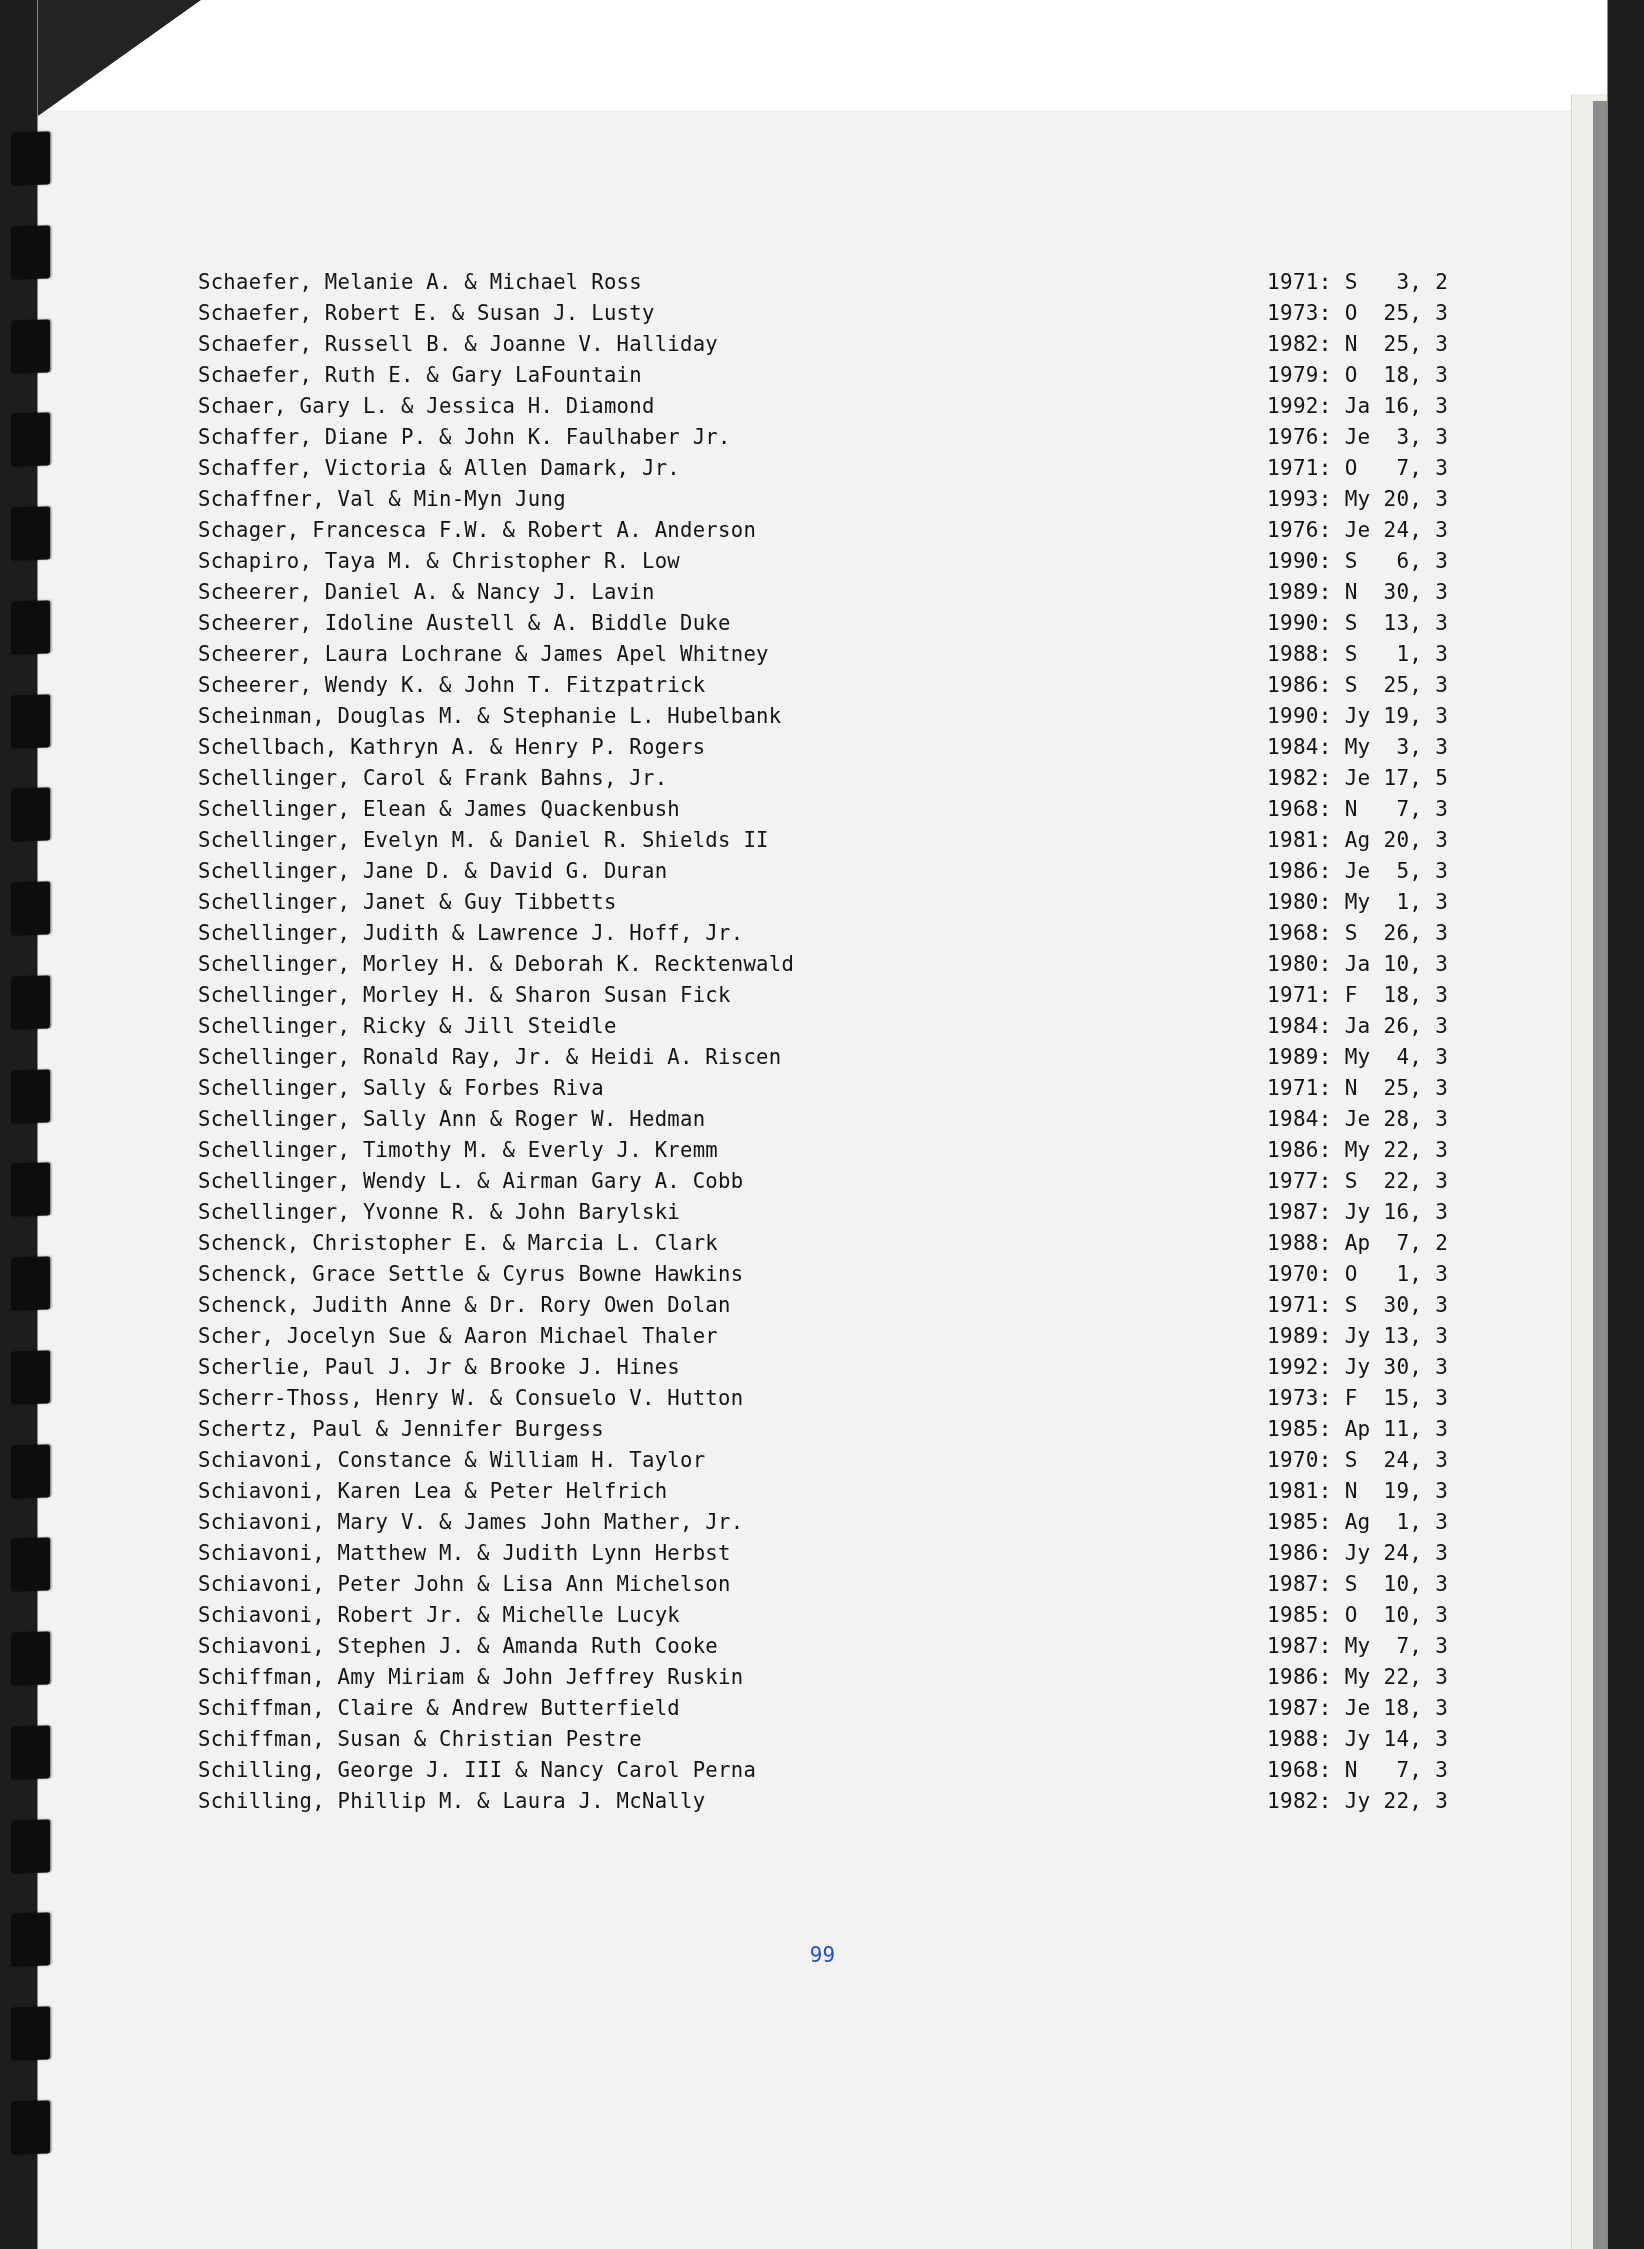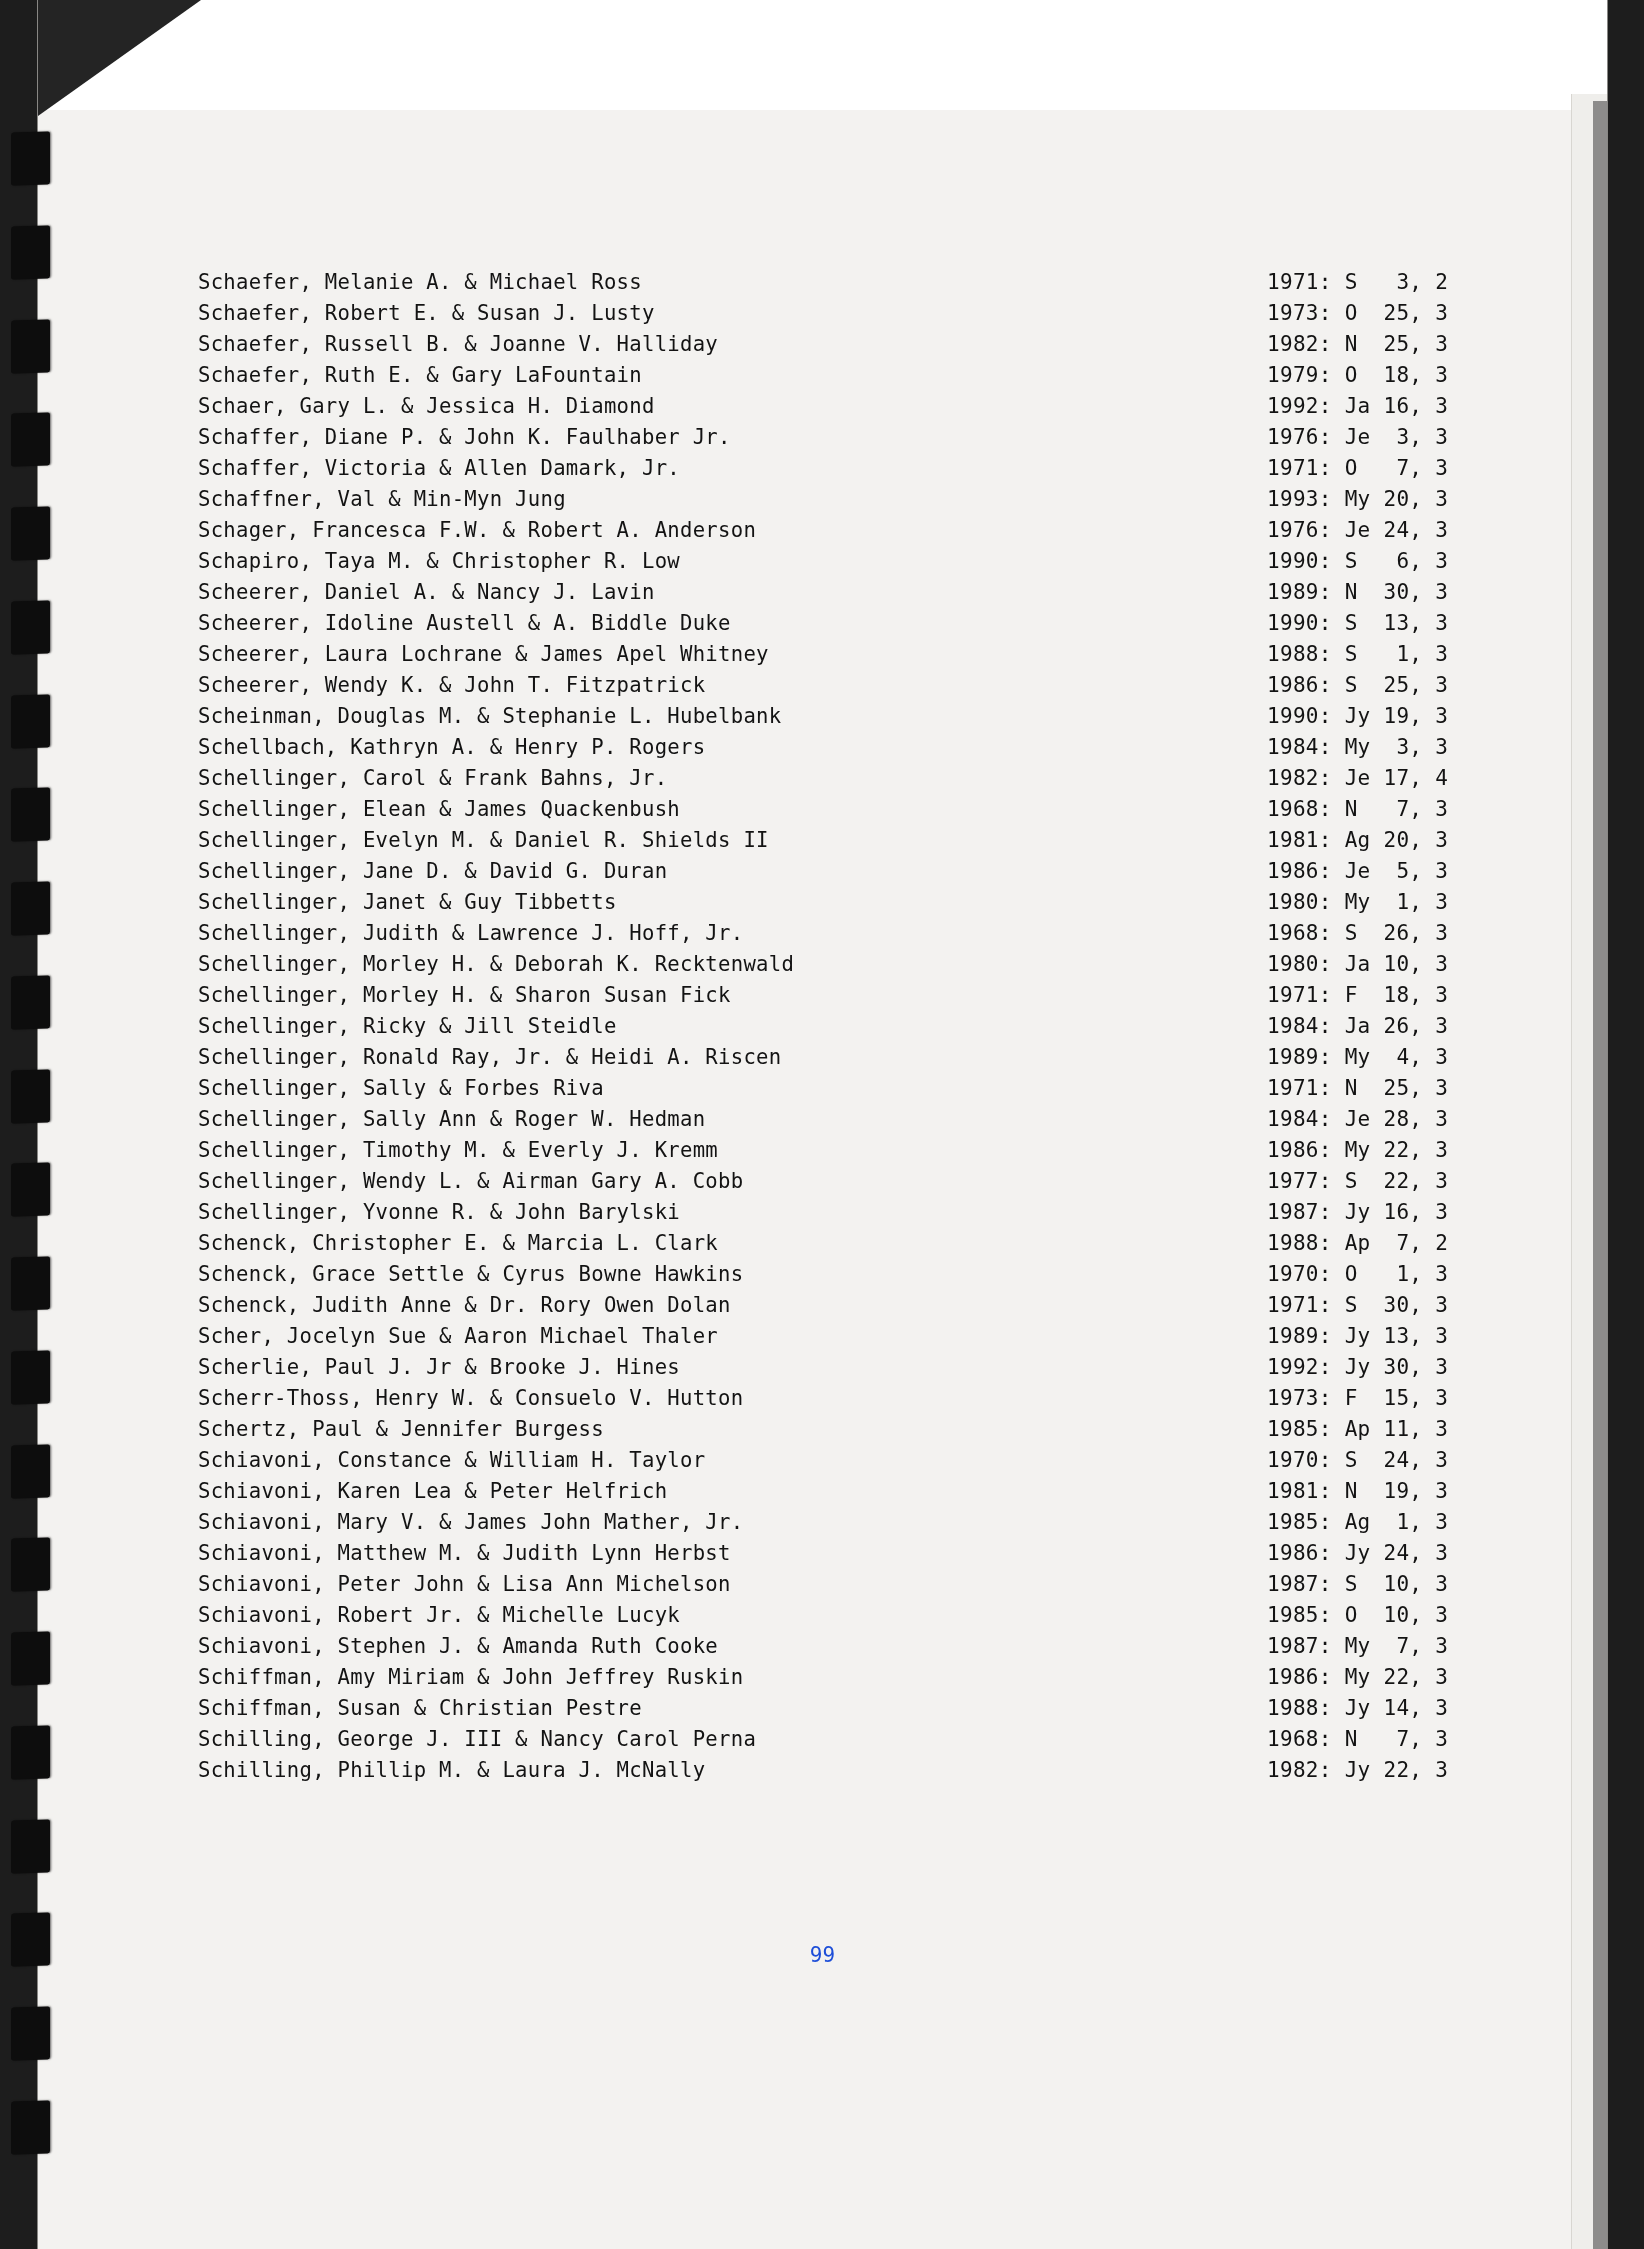--- a/index.html
+++ b/index.html
@@ -156,21 +156,21 @@
         <div class="entry-row"><span class="entry-name">Schaffer, Victoria &amp; Allen Damark, Jr.</span><span class="entry-date">1971: O   7, 3</span></div>
         <div class="entry-row"><span class="entry-name">Schaffner, Val &amp; Min-Myn Jung</span><span class="entry-date">1993: My 20, 3</span></div>
         <div class="entry-row"><span class="entry-name">Schager, Francesca F.W. &amp; Robert A. Anderson</span><span class="entry-date">1976: Je 24, 3</span></div>
         <div class="entry-row"><span class="entry-name">Schapiro, Taya M. &amp; Christopher R. Low</span><span class="entry-date">1990: S   6, 3</span></div>
         <div class="entry-row"><span class="entry-name">Scheerer, Daniel A. &amp; Nancy J. Lavin</span><span class="entry-date">1989: N  30, 3</span></div>
         <div class="entry-row"><span class="entry-name">Scheerer, Idoline Austell &amp; A. Biddle Duke</span><span class="entry-date">1990: S  13, 3</span></div>
         <div class="entry-row"><span class="entry-name">Scheerer, Laura Lochrane &amp; James Apel Whitney</span><span class="entry-date">1988: S   1, 3</span></div>
         <div class="entry-row"><span class="entry-name">Scheerer, Wendy K. &amp; John T. Fitzpatrick</span><span class="entry-date">1986: S  25, 3</span></div>
         <div class="entry-row"><span class="entry-name">Scheinman, Douglas M. &amp; Stephanie L. Hubelbank</span><span class="entry-date">1990: Jy 19, 3</span></div>
         <div class="entry-row"><span class="entry-name">Schellbach, Kathryn A. &amp; Henry P. Rogers</span><span class="entry-date">1984: My  3, 3</span></div>
-        <div class="entry-row"><span class="entry-name">Schellinger, Carol &amp; Frank Bahns, Jr.</span><span class="entry-date">1982: Je 17, 4</span></div>
+        <div class="entry-row"><span class="entry-name">Schellinger, Carol &amp; Frank Bahns, Jr.</span><span class="entry-date">1982: Je 17, 5</span></div>
         <div class="entry-row"><span class="entry-name">Schellinger, Elean &amp; James Quackenbush</span><span class="entry-date">1968: N   7, 3</span></div>
         <div class="entry-row"><span class="entry-name">Schellinger, Evelyn M. &amp; Daniel R. Shields II</span><span class="entry-date">1981: Ag 20, 3</span></div>
         <div class="entry-row"><span class="entry-name">Schellinger, Jane D. &amp; David G. Duran</span><span class="entry-date">1986: Je  5, 3</span></div>
         <div class="entry-row"><span class="entry-name">Schellinger, Janet &amp; Guy Tibbetts</span><span class="entry-date">1980: My  1, 3</span></div>
         <div class="entry-row"><span class="entry-name">Schellinger, Judith &amp; Lawrence J. Hoff, Jr.</span><span class="entry-date">1968: S  26, 3</span></div>
         <div class="entry-row"><span class="entry-name">Schellinger, Morley H. &amp; Deborah K. Recktenwald</span><span class="entry-date">1980: Ja 10, 3</span></div>
         <div class="entry-row"><span class="entry-name">Schellinger, Morley H. &amp; Sharon Susan Fick</span><span class="entry-date">1971: F  18, 3</span></div>
         <div class="entry-row"><span class="entry-name">Schellinger, Ricky &amp; Jill Steidle</span><span class="entry-date">1984: Ja 26, 3</span></div>
         <div class="entry-row"><span class="entry-name">Schellinger, Ronald Ray, Jr. &amp; Heidi A. Riscen</span><span class="entry-date">1989: My  4, 3</span></div>
         <div class="entry-row"><span class="entry-name">Schellinger, Sally &amp; Forbes Riva</span><span class="entry-date">1971: N  25, 3</span></div>
@@ -186,20 +186,21 @@
         <div class="entry-row"><span class="entry-name">Scherr-Thoss, Henry W. &amp; Consuelo V. Hutton</span><span class="entry-date">1973: F  15, 3</span></div>
         <div class="entry-row"><span class="entry-name">Schertz, Paul &amp; Jennifer Burgess</span><span class="entry-date">1985: Ap 11, 3</span></div>
         <div class="entry-row"><span class="entry-name">Schiavoni, Constance &amp; William H. Taylor</span><span class="entry-date">1970: S  24, 3</span></div>
         <div class="entry-row"><span class="entry-name">Schiavoni, Karen Lea &amp; Peter Helfrich</span><span class="entry-date">1981: N  19, 3</span></div>
         <div class="entry-row"><span class="entry-name">Schiavoni, Mary V. &amp; James John Mather, Jr.</span><span class="entry-date">1985: Ag  1, 3</span></div>
         <div class="entry-row"><span class="entry-name">Schiavoni, Matthew M. &amp; Judith Lynn Herbst</span><span class="entry-date">1986: Jy 24, 3</span></div>
         <div class="entry-row"><span class="entry-name">Schiavoni, Peter John &amp; Lisa Ann Michelson</span><span class="entry-date">1987: S  10, 3</span></div>
         <div class="entry-row"><span class="entry-name">Schiavoni, Robert Jr. &amp; Michelle Lucyk</span><span class="entry-date">1985: O  10, 3</span></div>
         <div class="entry-row"><span class="entry-name">Schiavoni, Stephen J. &amp; Amanda Ruth Cooke</span><span class="entry-date">1987: My  7, 3</span></div>
         <div class="entry-row"><span class="entry-name">Schiffman, Amy Miriam &amp; John Jeffrey Ruskin</span><span class="entry-date">1986: My 22, 3</span></div>
+        <div class="entry-row"><span class="entry-name">Schiffman, Claire &amp; Andrew Butterfield</span><span class="entry-date">1987: Je 18, 3</span></div>
         <div class="entry-row"><span class="entry-name">Schiffman, Susan &amp; Christian Pestre</span><span class="entry-date">1988: Jy 14, 3</span></div>
         <div class="entry-row"><span class="entry-name">Schilling, George J. III &amp; Nancy Carol Perna</span><span class="entry-date">1968: N   7, 3</span></div>
         <div class="entry-row"><span class="entry-name">Schilling, Phillip M. &amp; Laura J. McNally</span><span class="entry-date">1982: Jy 22, 3</span></div>
       </div>
   </div>
 
   <div class="page-number">99</div>
 </div>
 
 <div class="binding" id="binding">

